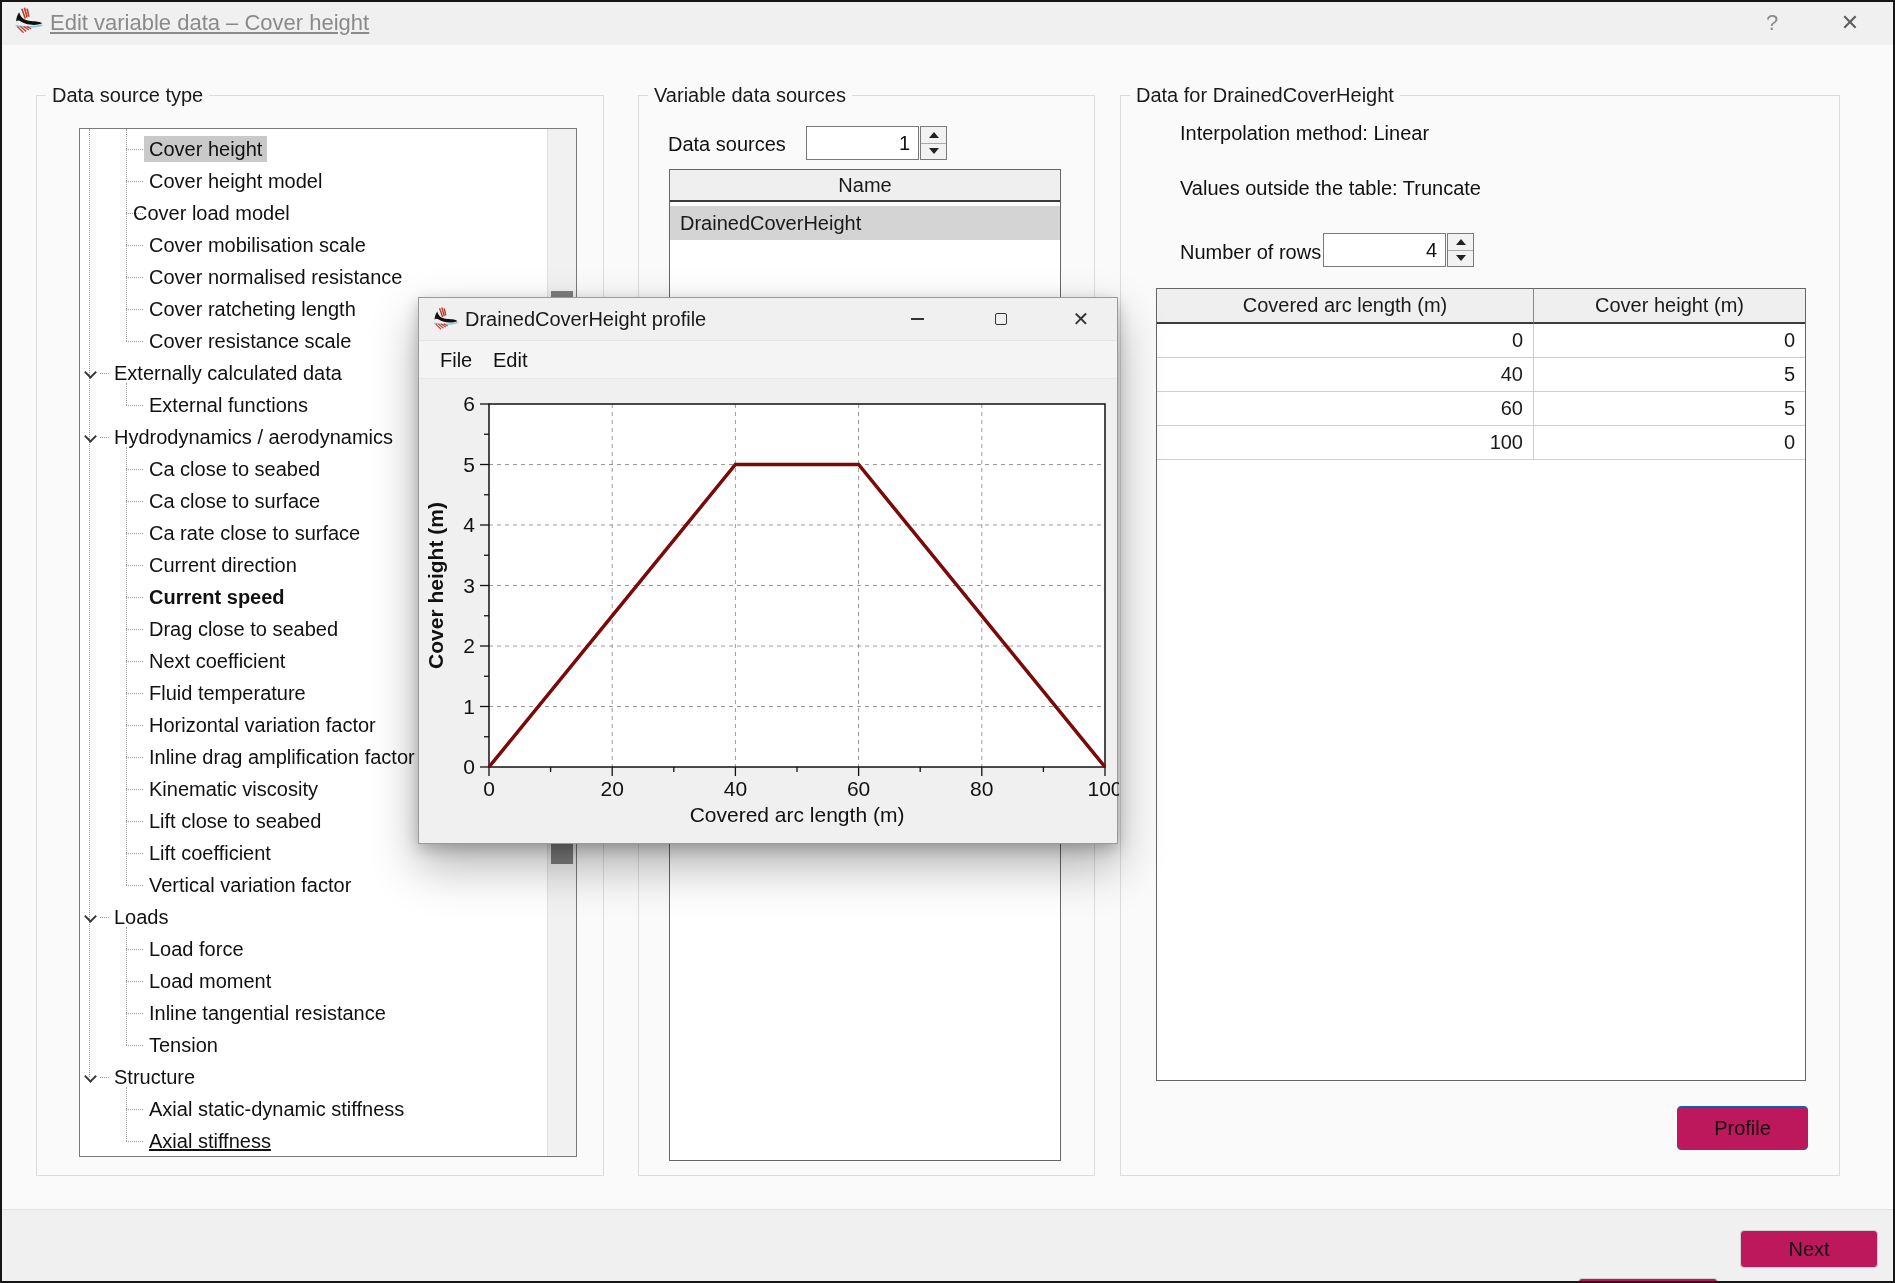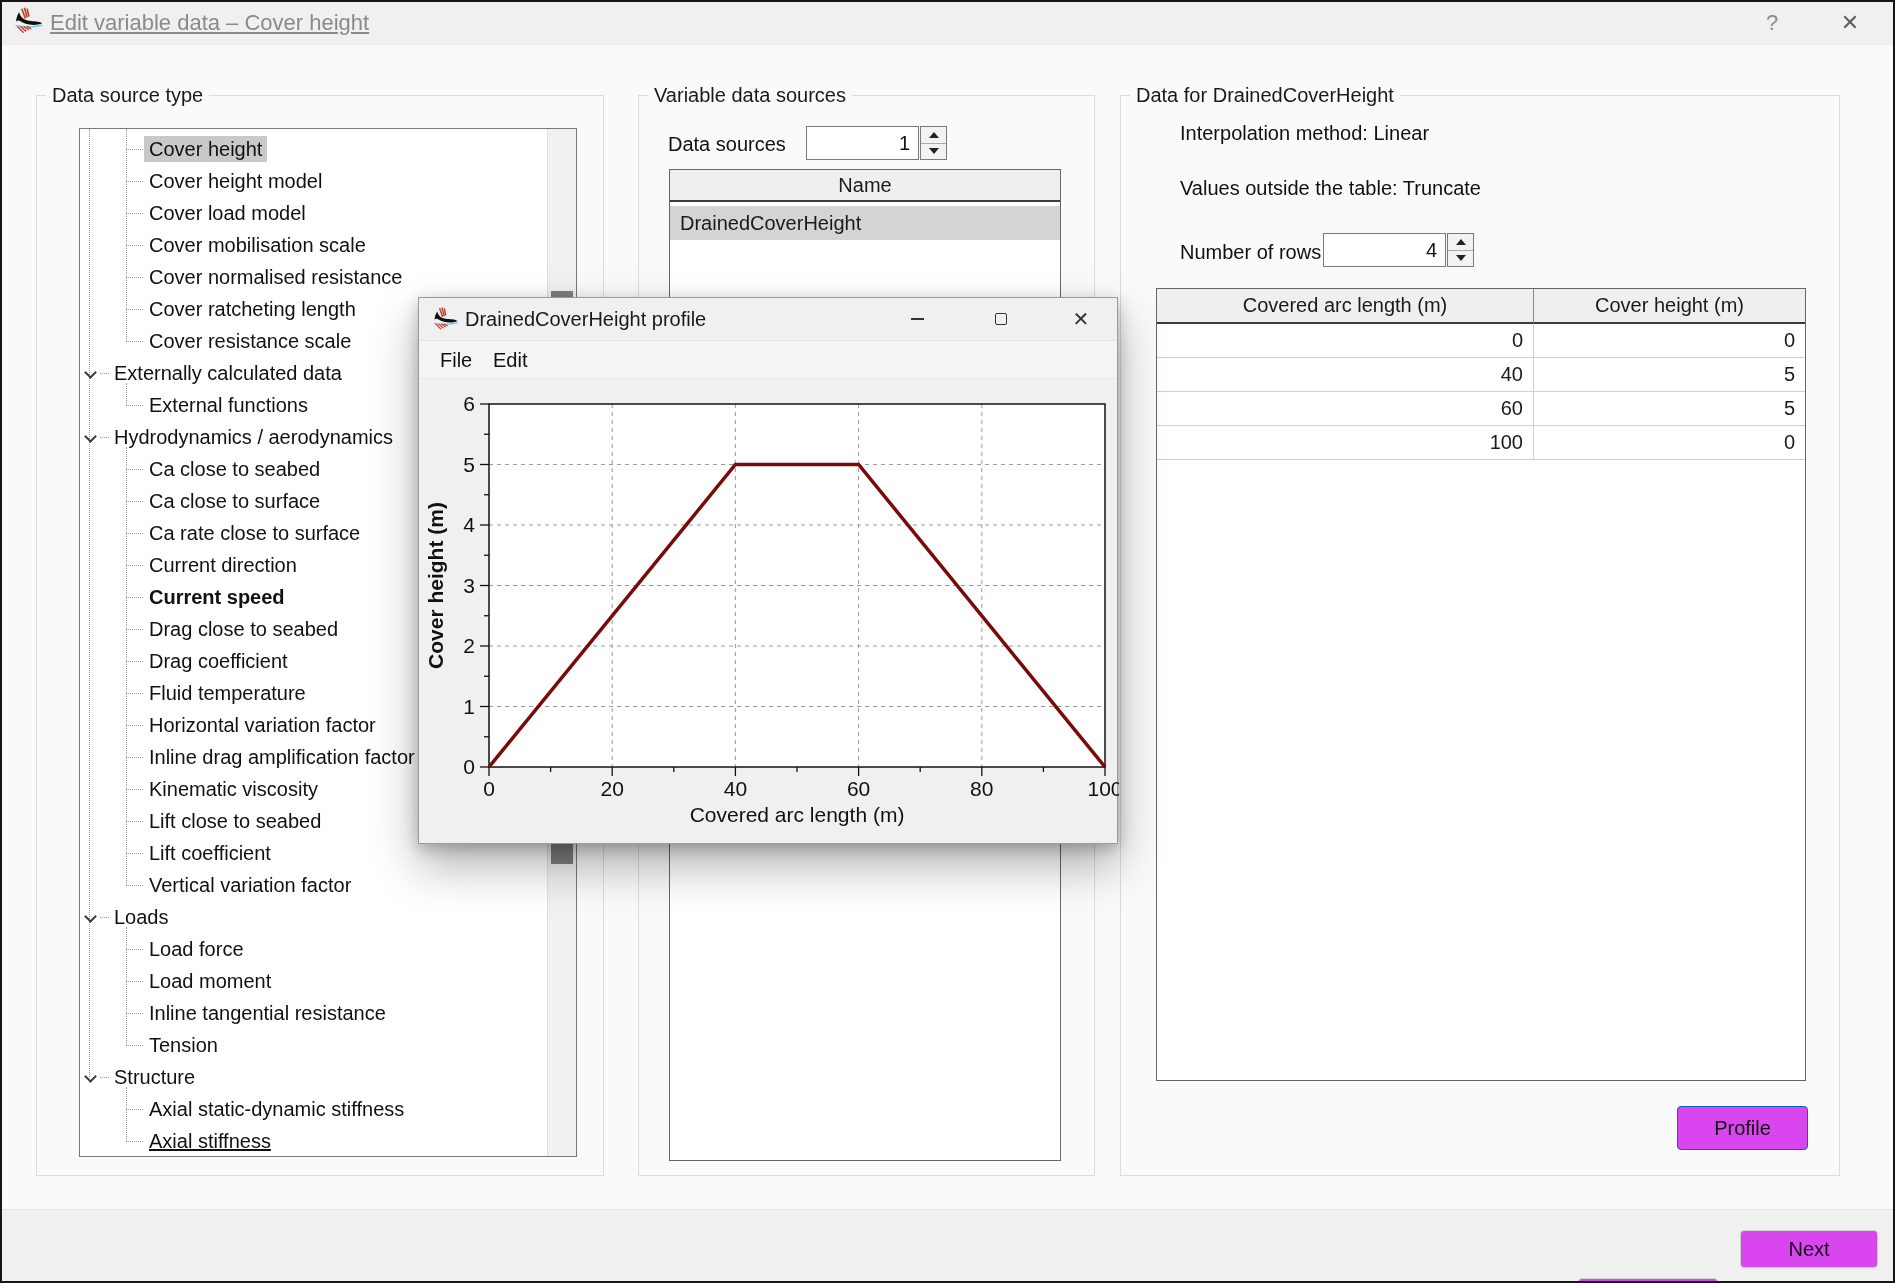--- a/index.html
+++ b/index.html
@@ -9,21 +9,21 @@
   .abs { position:absolute; }
   #frame { left:0; top:0; width:1895px; height:1283px; border:2px solid #161616; pointer-events:none; z-index:300; }
 
   
   #titlebar { left:0; top:0; width:1895px; height:45px; background:#f0f0f0; }
   #main-title { left:50px; top:0; height:45px; line-height:45px; font-size:22px; color:#8a8a8a; white-space:nowrap;text-decoration:underline; }
   .tb-btn { top:0; width:44px; height:45px; display:flex; align-items:center; justify-content:center; font-size:22px; }
 
   
   #footer { left:2px; top:1209px; width:1891px; height:72px; background:#f0f0f0; border-top:1px solid #e2e2e2; }
-  .btn { background:#d946ef; border:1px solid #d2d2d2; border-radius:4px; font-size:20px; display:flex; align-items:center; justify-content:center; color:#111; }
+  .btn { background:#be185d; border:1px solid #d2d2d2; border-radius:4px; font-size:20px; display:flex; align-items:center; justify-content:center; color:#111; }
 
   
   .groupbox { border:1px solid #dcdcdc; }
   .grouplabel { height:22px; line-height:22px; background:#fafafa; padding:0 6px; font-size:20px; color:#1a1a1a; z-index:2; white-space:nowrap; }
 
   
   #tree-list { left:79px; top:128px; width:498px; height:1029px; background:#fff; border:1px solid #7a7a7a; overflow:hidden; }
   .tree-label { position:absolute; font-size:20px; line-height:26px; padding:0 5px; white-space:nowrap; color:#111; }
   .tree-label.selected { background:#c9c9c9; }
   .vline { position:absolute; width:0; border-left:1px dotted #9a9a9a; }
@@ -94,21 +94,21 @@
       <div class="vline" style="left: 46px; top: 0px; height: 212px;"></div>
       <div class="vline" style="left: 46px; top: 254px; height: 22px;"></div>
       <div class="vline" style="left: 46px; top: 318px; height: 438px;"></div>
       <div class="vline" style="left: 46px; top: 798px; height: 118px;"></div>
       <div class="vline" style="left: 46px; top: 958px; height: 54px;"></div>
       <div class="hline" style="left: 46px; top: 20px; width: 17px;"></div>
       <div class="tree-label selected" style="left: 64px; top: 7px;">Cover height</div>
       <div class="hline" style="left: 46px; top: 52px; width: 17px;"></div>
       <div class="tree-label" style="left: 64px; top: 39px;">Cover height model</div>
       <div class="hline" style="left: 46px; top: 84px; width: 17px;"></div>
-      <div class="tree-label" style="left: 64px; top: 71px;">Cover load model</div>
+      <div class="tree-label" style="left: 48px; top: 71px;">Cover load model</div>
       <div class="hline" style="left: 46px; top: 116px; width: 17px;"></div>
       <div class="tree-label" style="left: 64px; top: 103px;">Cover mobilisation scale</div>
       <div class="hline" style="left: 46px; top: 148px; width: 17px;"></div>
       <div class="tree-label" style="left: 64px; top: 135px;">Cover normalised resistance</div>
       <div class="hline" style="left: 46px; top: 180px; width: 17px;"></div>
       <div class="tree-label" style="left: 64px; top: 167px;">Cover ratcheting length</div>
       <div class="hline" style="left: 46px; top: 212px; width: 17px;"></div>
       <div class="tree-label" style="left: 64px; top: 199px;">Cover resistance scale</div>
       <div class="chev" style="left: 6px; top: 239px;"></div>
       <div class="hline" style="left: 20px; top: 244px; width: 9px;"></div>
@@ -124,21 +124,21 @@
       <div class="tree-label" style="left: 64px; top: 359px;">Ca close to surface</div>
       <div class="hline" style="left: 46px; top: 404px; width: 17px;"></div>
       <div class="tree-label" style="left: 64px; top: 391px;">Ca rate close to surface</div>
       <div class="hline" style="left: 46px; top: 436px; width: 17px;"></div>
       <div class="tree-label" style="left: 64px; top: 423px;">Current direction</div>
       <div class="hline" style="left: 46px; top: 468px; width: 17px;"></div>
       <div class="tree-label" style="left: 64px; top: 455px; font-weight: bold;">Current speed</div>
       <div class="hline" style="left: 46px; top: 500px; width: 17px;"></div>
       <div class="tree-label" style="left: 64px; top: 487px;">Drag close to seabed</div>
       <div class="hline" style="left: 46px; top: 532px; width: 17px;"></div>
-      <div class="tree-label" style="left: 64px; top: 519px;">Drag coefficient</div>
+      <div class="tree-label" style="left: 64px; top: 519px;">Next coefficient</div>
       <div class="hline" style="left: 46px; top: 564px; width: 17px;"></div>
       <div class="tree-label" style="left: 64px; top: 551px;">Fluid temperature</div>
       <div class="hline" style="left: 46px; top: 596px; width: 17px;"></div>
       <div class="tree-label" style="left: 64px; top: 583px;">Horizontal variation factor</div>
       <div class="hline" style="left: 46px; top: 628px; width: 17px;"></div>
       <div class="tree-label" style="left: 64px; top: 615px;">Inline drag amplification factor</div>
       <div class="hline" style="left: 46px; top: 660px; width: 17px;"></div>
       <div class="tree-label" style="left: 64px; top: 647px;">Kinematic viscosity</div>
       <div class="hline" style="left: 46px; top: 692px; width: 17px;"></div>
       <div class="tree-label" style="left: 64px; top: 679px;">Lift close to seabed</div>

